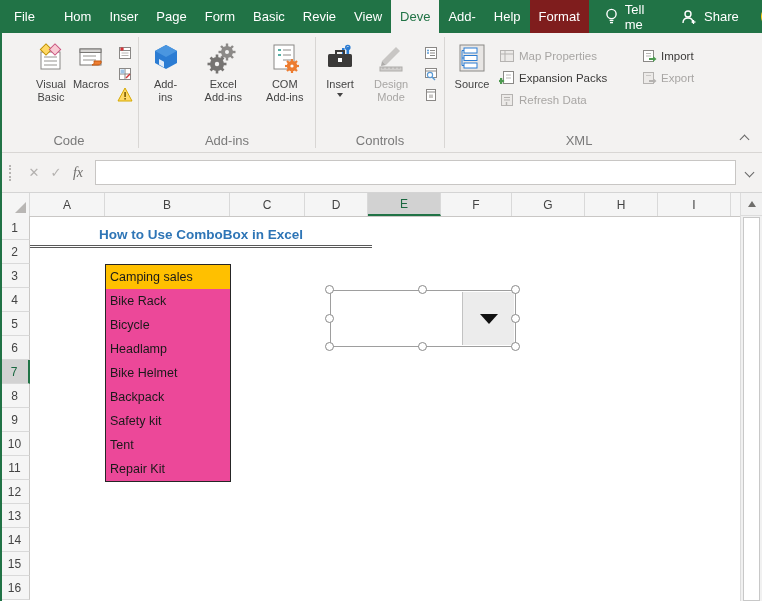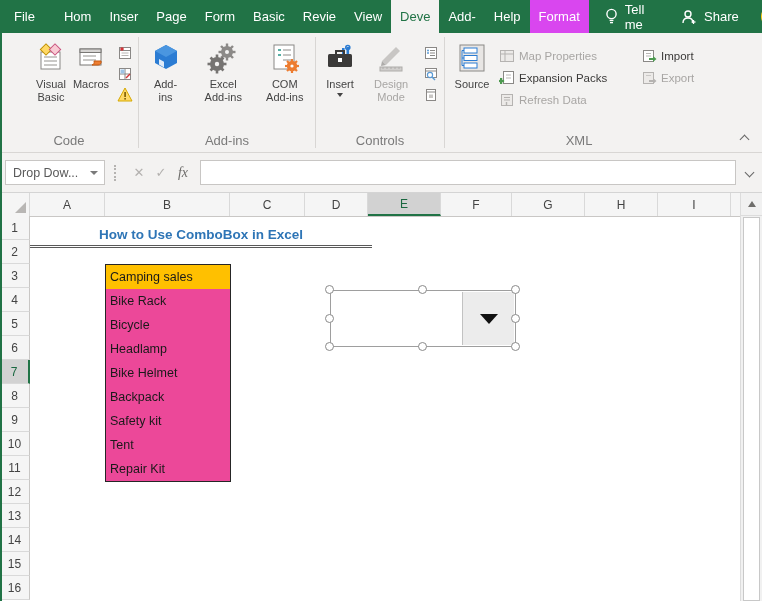--- a/index.html
+++ b/index.html
@@ -5,21 +5,21 @@
   html,body{margin:0;padding:0;background:#fff;}
   .app{position:relative;width:762px;height:601px;overflow:hidden;
        font-family:"Liberation Sans",sans-serif;background:#fff;
        -webkit-font-smoothing:antialiased;}
   
   .tabbar{position:absolute;left:0;top:0;width:762px;height:33px;background:#217346;
           display:flex;align-items:stretch;color:#fff;font-size:13px;}
   .tab{display:flex;align-items:center;padding:0 9px;white-space:nowrap;cursor:default;}
   .tab.file{padding:0 14px;margin-right:6px;}
   .tab.active{background:#f3f2f1;color:#217346;}
-  .tab.contextual{background:#d946ef;}
+  .tab.contextual{background:#7f1d1d;}
   .tsep{width:1px;height:17px;align-self:center;background:rgba(255,255,255,.45);}
   .tab-right{display:flex;align-items:center;margin-left:auto;}
   .tellme,.share{display:flex;align-items:center;gap:7px;padding:0 16px;}
   .bulb-icon svg,.share-icon svg{display:block;}
   .smiley{width:17px;height:17px;border-radius:50%;background:#ffce1f;position:relative;margin:0 14px 0 6px;}
   .smiley:before,.smiley:after{content:"";position:absolute;top:5px;width:2px;height:3px;background:#7a5b00;}
   .smiley:before{left:5px;} .smiley:after{right:5px;}
   .smiley .mouth{position:absolute;left:4px;top:9px;width:9px;height:4px;border:1.5px solid #7a5b00;
                  border-top:none;border-left:none;border-right:none;border-radius:0 0 8px 8px;}
   
@@ -421,24 +421,20 @@
           </div>
         </div>
       </div>
       <div class="grouplabel">XML</div>
     </div>
 
     <div class="collapse-chevron"></div>
   </div>
 
   <div class="fbar">
-    <div class="namebox">
-      <span>Drop Dow...</span>
-      <span class="nb-caret"></span>
-    </div>
     <div class="vdots"></div>
     <div class="fbtn">✕</div>
     <div class="fbtn">✓</div>
     <div class="fbtn fx">fx</div>
     <div class="ffield"></div>
     <div class="fchevron"></div>
   </div>
 
   <div class="sheet">
 

